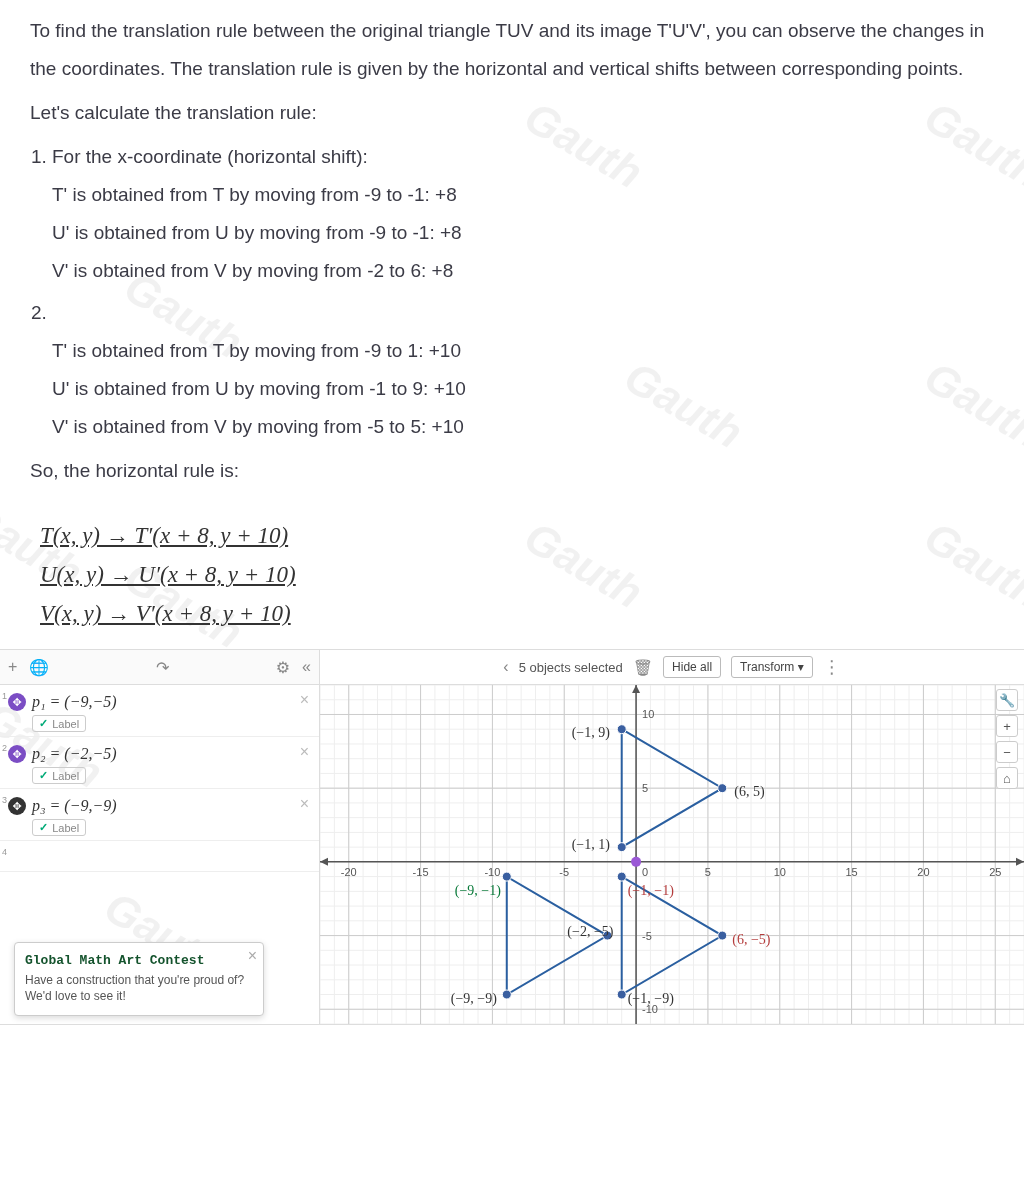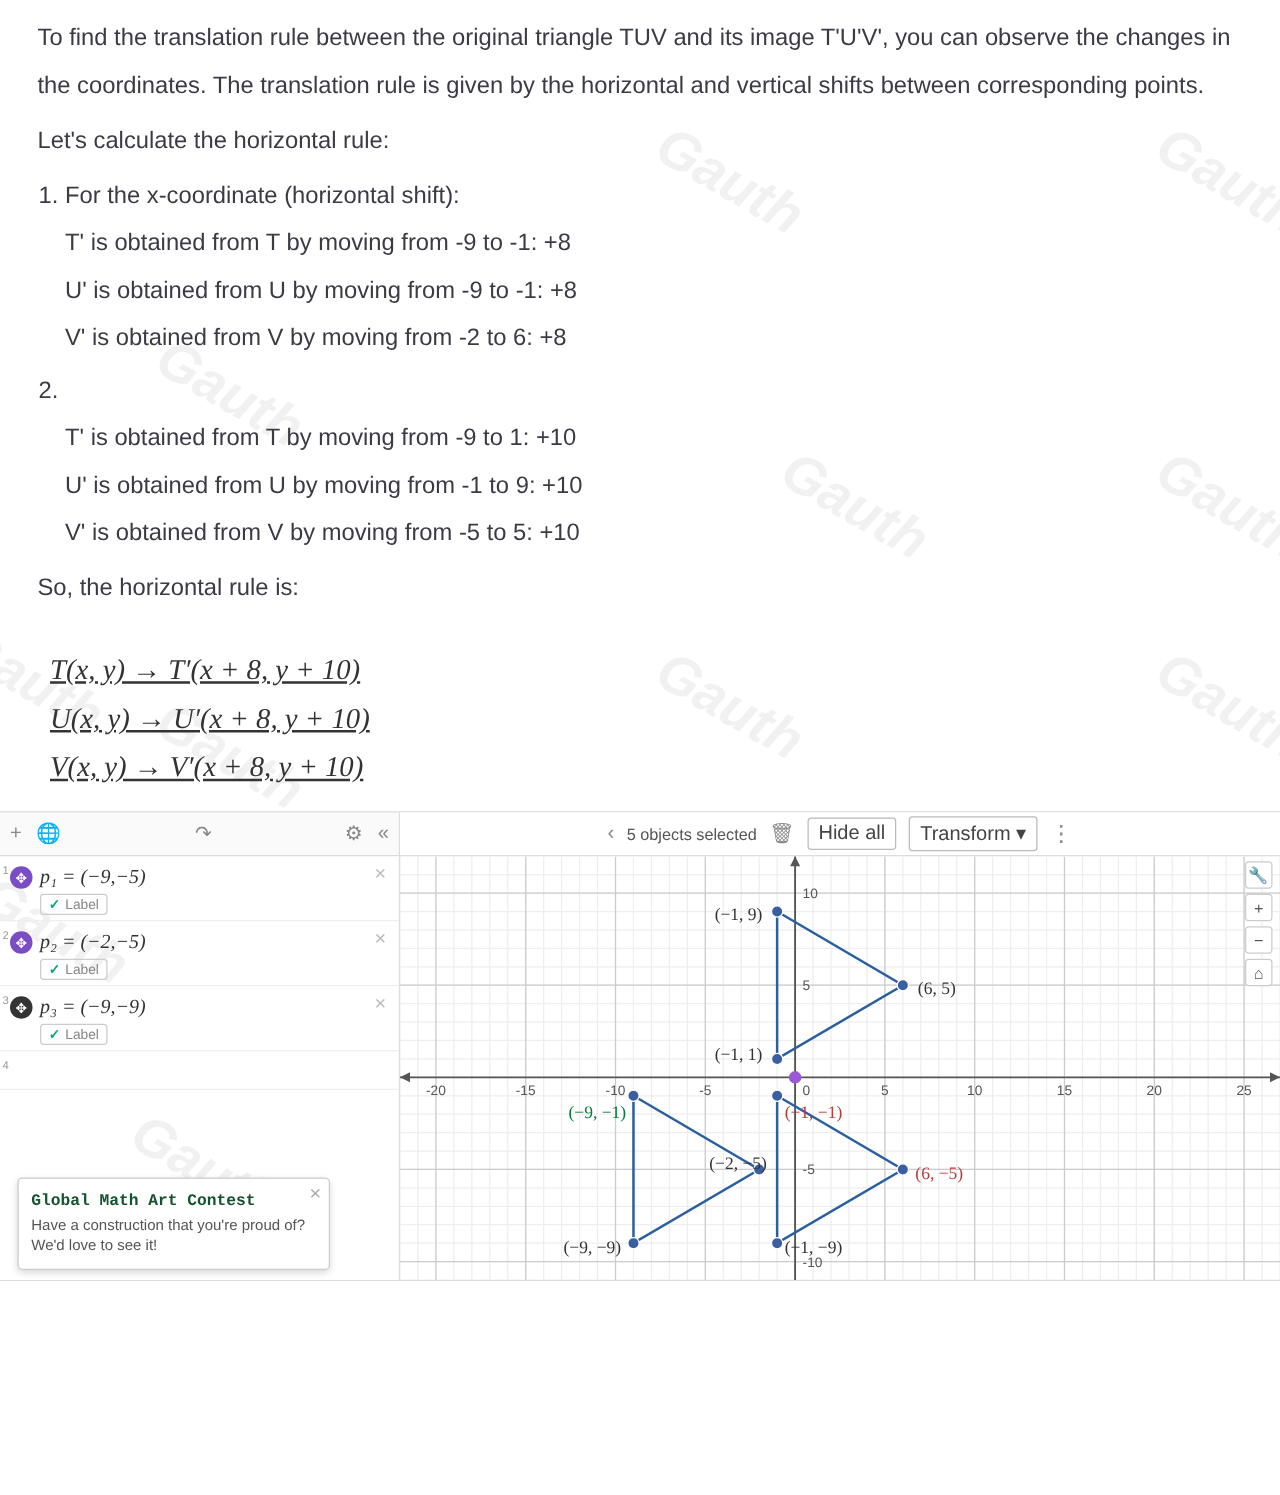--- a/index.html
+++ b/index.html
@@ -71,21 +71,21 @@
     justify-content: center;
     height: 100%;
     background: #fff;
   }
   .tico { color: #888; font-size: 16px; cursor: pointer; }
   .tico.undo { transform: scaleX(-1); display:inline-block;}
   .btn {
     border: 1px solid #bbb;
     border-radius: 3px;
     padding: 3px 8px;
-    font-size: 16px;
+    font-size: 12px;
     background: #fff;
     color: #444;
     cursor: pointer;
   }
   .kebab { color:#888; font-size:18px; line-height:14px; cursor:pointer;}
   
   .workspace { display: flex; height: 340px; border-bottom: 1px solid #ddd; }
   .leftpanel {
     width: 320px;
     border-right: 1px solid #ddd;
@@ -186,21 +186,21 @@
 <div class="watermark" style="left:400px; top:720px;">Gauth</div>
 <div class="watermark" style="left:820px; top:720px;">Gauth</div>
 <div class="watermark" style="left:-20px; top:720px;">Gauth</div>
 <div class="watermark" style="left:100px; top:910px;">Gauth</div>
 <div class="watermark" style="left:-20px; top:1100px;">Gauth</div>
 <div class="watermark" style="left:400px; top:1060px;">Gauth</div>
 <div class="watermark" style="left:870px; top:1060px;">Gauth</div>
 
 <div class="explain" style="position:relative; z-index:1;">
   <p>To find the translation rule between the original triangle TUV and its image T'U'V', you can observe the changes in the coordinates. The translation rule is given by the horizontal and vertical shifts between corresponding points.</p>
-  <p>Let's calculate the horizontal rule:</p>
+  <p>Let's calculate the translation rule:</p>
   <ol>
     <li>
       <span>For the x-coordinate (horizontal shift):</span><br>
       <span>T' is obtained from T by moving from -9 to -1: +8</span><br>
       <span>U' is obtained from U by moving from -9 to -1: +8</span><br>
       <span>V' is obtained from V by moving from -2 to 6: +8</span>
     </li>
     <li>
       <br>
       <span>T' is obtained from T by moving from -9 to 1: +10</span><br>

